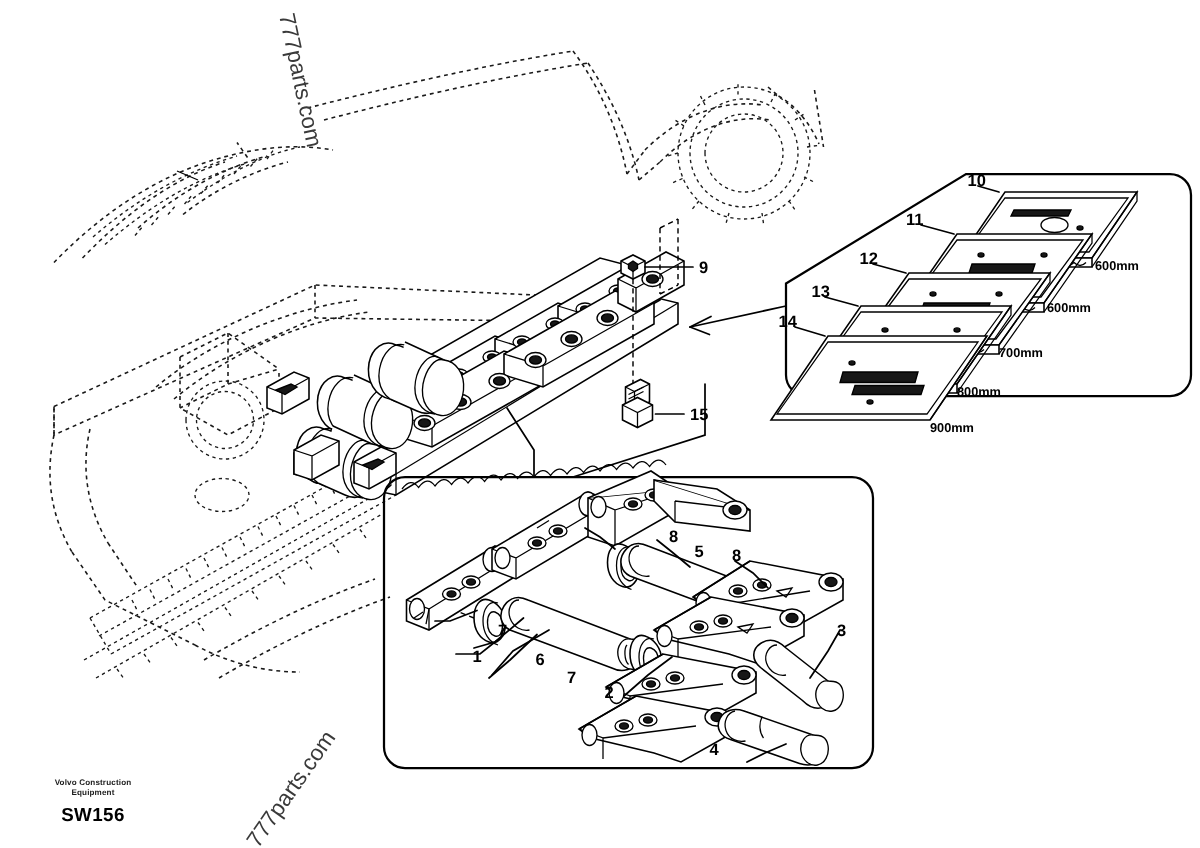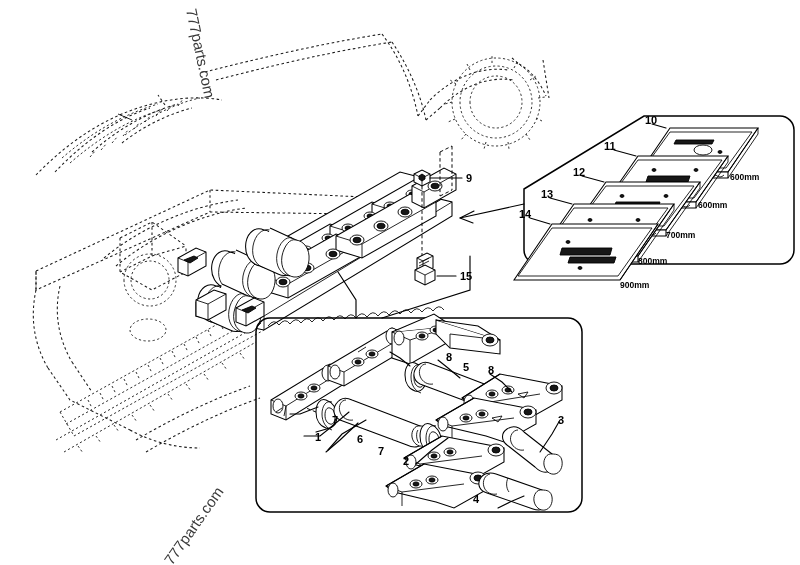--- a/index.html
+++ b/index.html
@@ -625,14 +625,19 @@
     <text class="callout-num" x="460" y="280">15</text>
 
     <g>
       <text class="wm-text" x="0" y="0" transform="translate(186,10) rotate(78)">777parts.com</text>
     </g>
     <g>
       <text class="wm-text" x="0" y="0" transform="translate(172,566) rotate(-55)">777parts.com</text>
     </g>
   </svg>
 
+  <div class="footer-brand">
+    <div class="brand-line">Volvo Construction</div>
+    <div class="brand-line">Equipment</div>
+    <div class="model">SW156</div>
+  </div>
 
 </div>
 
 </body></html>

